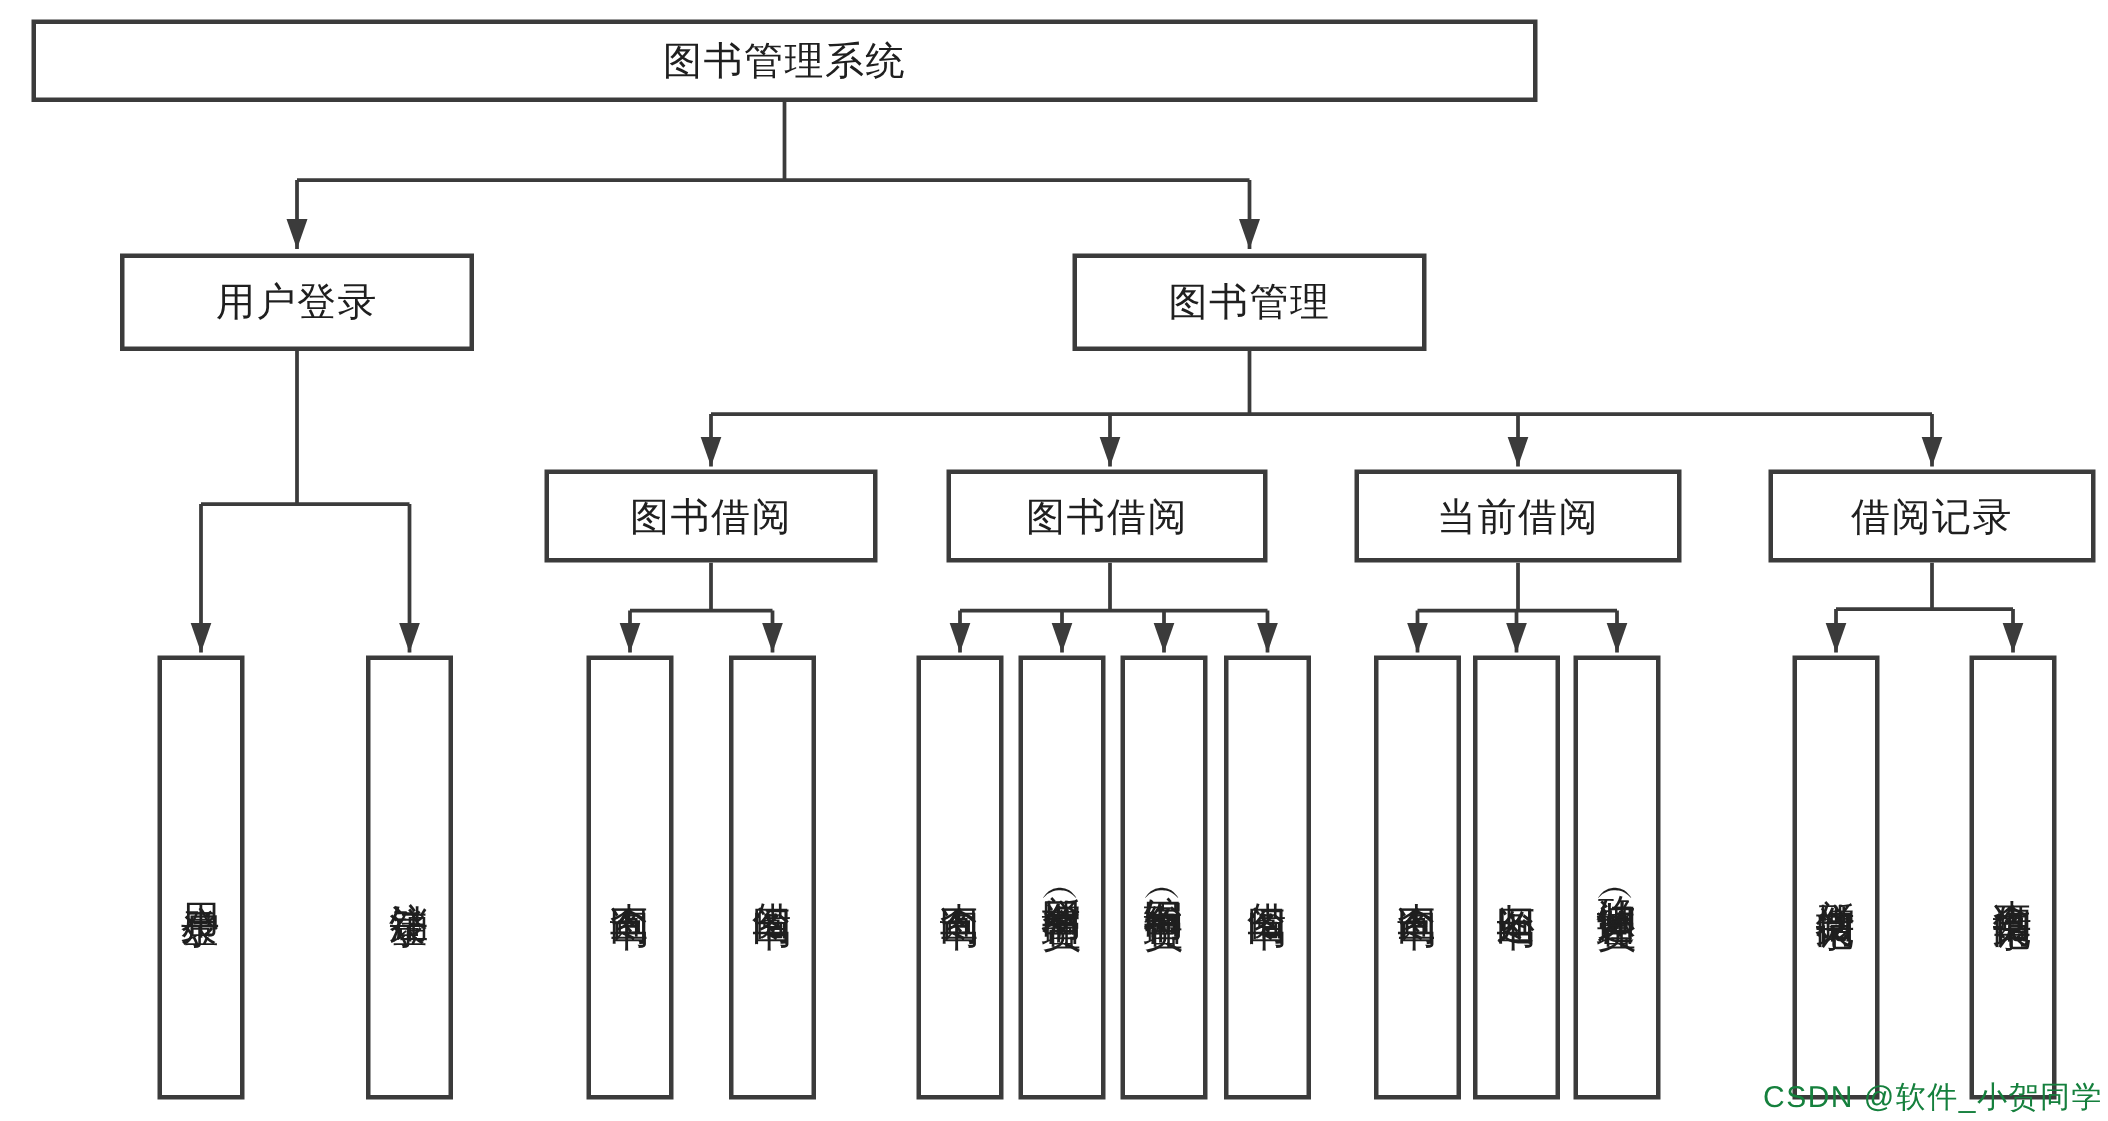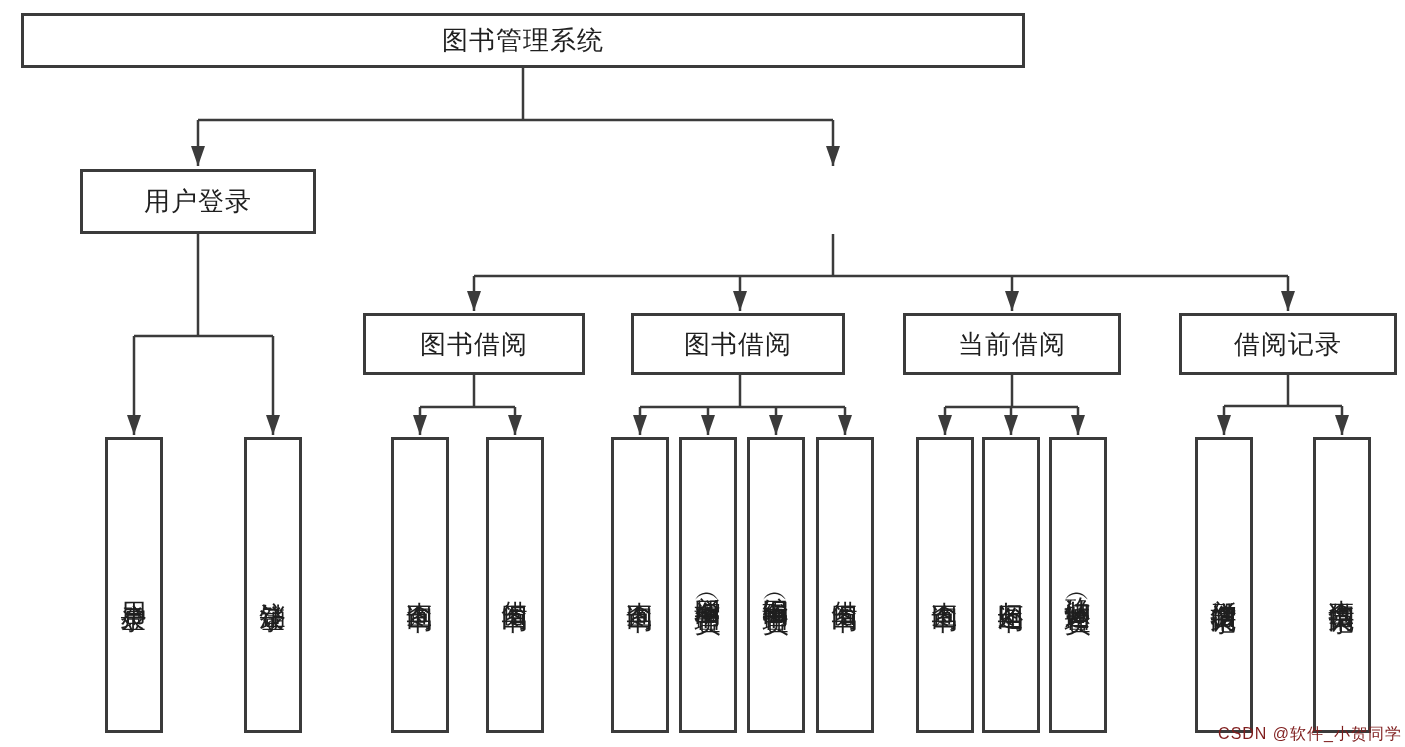--- a/index.html
+++ b/index.html
@@ -27,22 +27,22 @@
   .node.v span{
     writing-mode:vertical-rl;
     text-orientation:mixed;
     font-size:26px;
     letter-spacing:2px;
     line-height:1;
   }
   .watermark{
     position:absolute;
     right:3px;bottom:2px;
-    font-size:16px;
-    color:#7f1d1d;
+    font-size:20px;
+    color:#15803d;
     letter-spacing:1px;
     white-space:nowrap;
   }
 </style>
 </head>
 <body>
 
 <div class="canvas">
 
   <svg class="connectors" viewBox="0 0 1405 747" xmlns="http://www.w3.org/2000/svg">
@@ -95,20 +95,23 @@
     </g>
   </svg>
 
   <div class="node h" style="left:21px;top:13px;width:1004px;height:55px">
     <span>图书管理系统</span>
   </div>
 
   <div class="node h" style="left:80px;top:169px;width:236px;height:65px">
     <span>用户登录</span>
   </div>
+  <div class="node h" style="left:715px;top:169px;width:236px;height:65px">
+    <span>图书管理</span>
+  </div>
 
   <div class="node h" style="left:363px;top:313px;width:222px;height:62px">
     <span>图书借阅</span>
   </div>
   <div class="node h" style="left:631px;top:313px;width:214px;height:62px">
     <span>图书借阅</span>
   </div>
   <div class="node h" style="left:1179px;top:313px;width:218px;height:62px">
     <span>借阅记录</span>
   </div>

